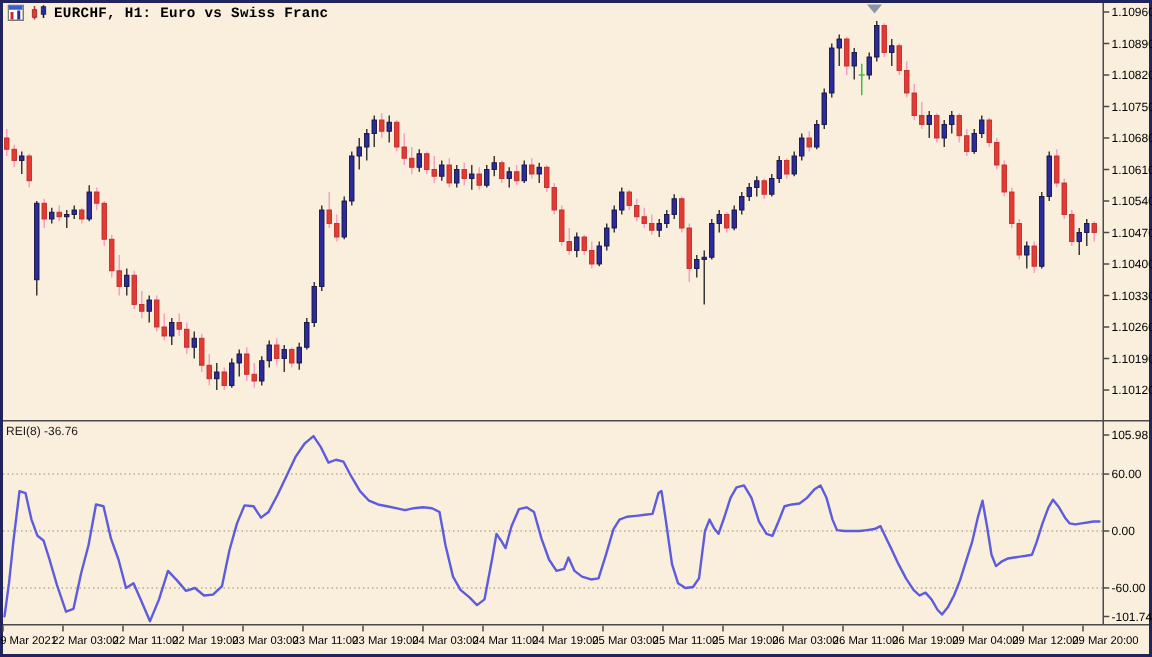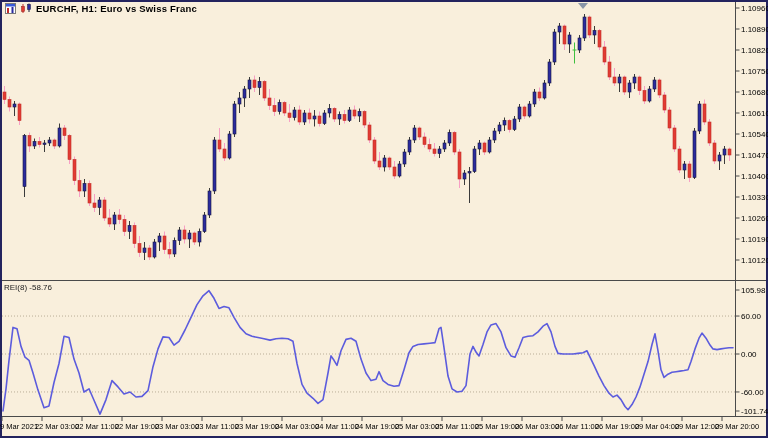--- a/index.html
+++ b/index.html
@@ -5,21 +5,21 @@
   html,body{margin:0;padding:0;background:#e8e4da;}
   .window{
     position:relative;width:768px;height:438px;overflow:hidden;
     background:#f9efdc;font-family:"Liberation Sans",sans-serif;
   }
   #chart{position:absolute;left:0;top:0;}
   .title-row{
     position:absolute;left:5px;top:3px;display:flex;align-items:center;gap:4px;z-index:3;
   }
   .title-text{
-    font-size:9.5px;font-weight:bold;color:#000;letter-spacing:.2px;white-space:nowrap;
+    font-size:9.5px;font-weight:bold;color:#000;letter-spacing:.2px;white-space:nowrap;font-family:Liberation Mono, monospace;
   }
   .mini-icon{display:inline-block;line-height:0;}
   .rei-label{
     position:absolute;left:4px;top:283px;z-index:3;
     font-size:8px;color:#1c1c1c;white-space:nowrap;
   }
 </style>
 </head>
 <body>
 
@@ -419,14 +419,14 @@
       <svg width="12" height="11">
         <line x1="3" y1="1" x2="3" y2="10" stroke="#c22e2a" stroke-width="1"></line>
         <rect x="1.5" y="3.5" width="3" height="5" fill="#e13b33" stroke="#8f1f1c" stroke-width="0.5"></rect>
         <line x1="9" y1="0.5" x2="9" y2="9" stroke="#16163d" stroke-width="1"></line>
         <rect x="7.5" y="1.5" width="3" height="5" fill="#2b2b9e" stroke="#16163d" stroke-width="0.5"></rect>
       </svg>
     </span>
     <span class="title-text">EURCHF, H1:  Euro vs Swiss Franc</span>
   </div>
 
-  <div class="rei-label">REI(8) -58.76</div>
+  <div class="rei-label">REI(8) -36.76</div>
 </div>
 
 </body></html>

